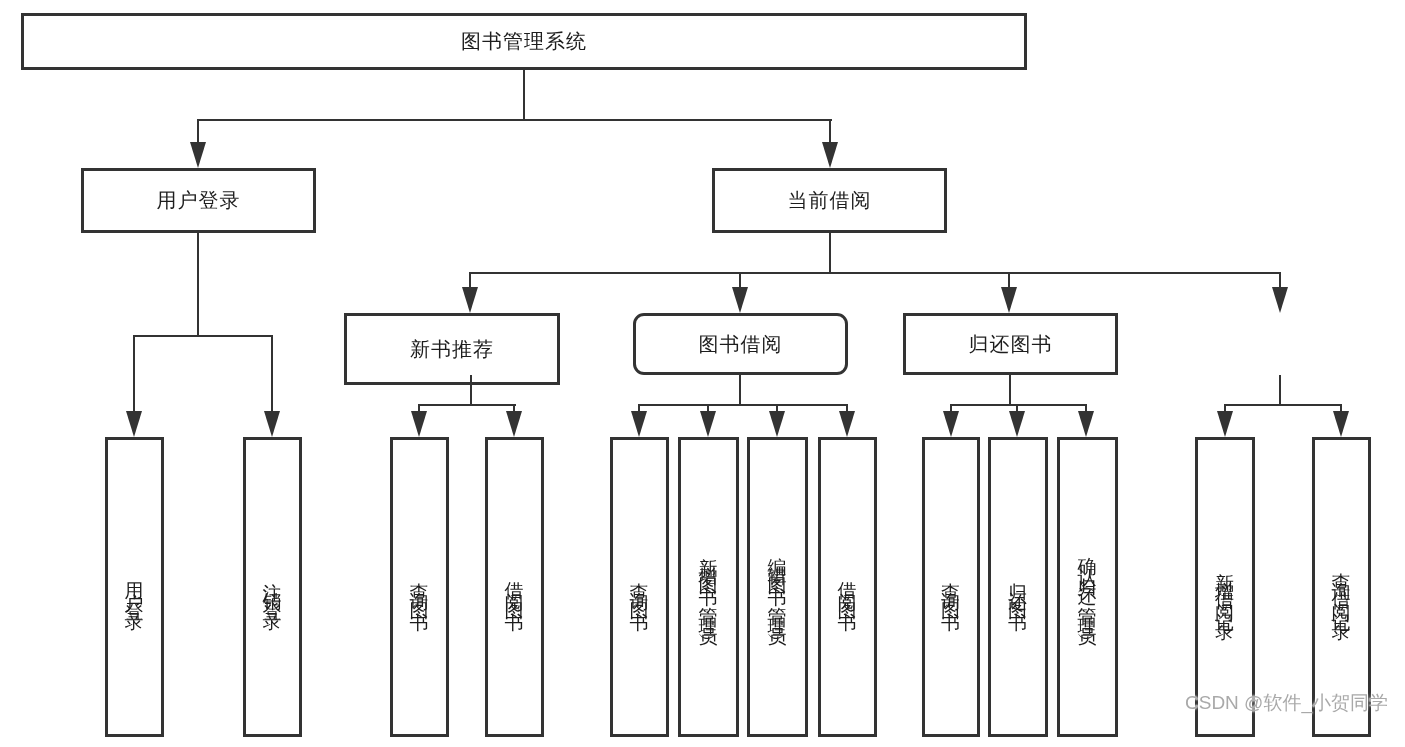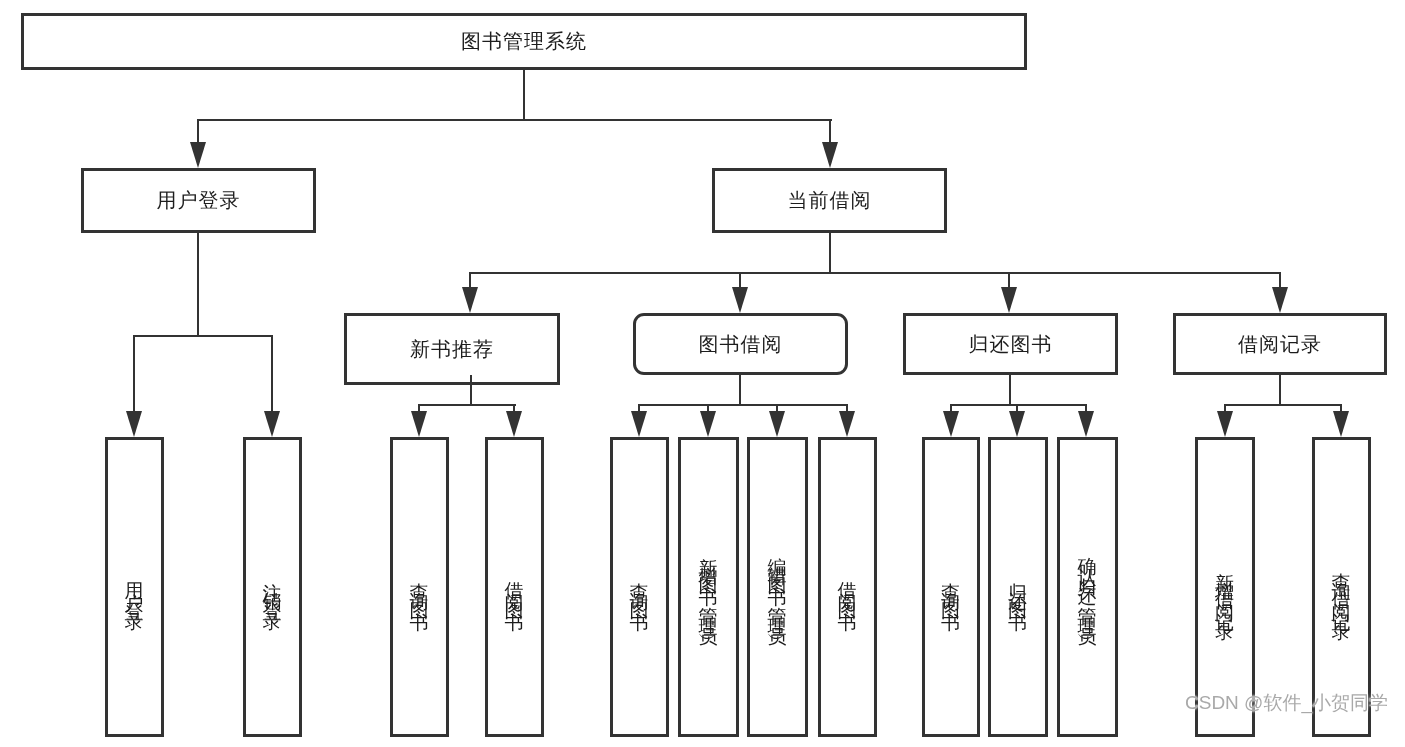--- a/index.html
+++ b/index.html
@@ -72,23 +72,20 @@
   <div class="arrow" style="left:1272px;top:287px;"></div>
 
   <div class="box hbox" style="left:344px;top:313px;width:216px;height:72px;">
     <span>新书推荐</span>
   </div>
   <div class="box hbox" style="left:633px;top:313px;width:215px;height:62px;border-radius:11px;">
     <span>图书借阅</span>
   </div>
   <div class="box hbox" style="left:903px;top:313px;width:215px;height:62px;">
     <span>归还图书</span>
-  </div>
-  <div class="box hbox" style="left:1173px;top:313px;width:214px;height:62px;">
-    <span>借阅记录</span>
   </div>
 
   <div class="vline" style="left:470px;top:375px;height:31px;"></div>
   <div class="hline" style="left:418px;top:404px;width:98px;"></div>
   <div class="vline" style="left:418px;top:404px;height:11px;"></div>
   <div class="arrow" style="left:411px;top:411px;"></div>
   <div class="vline" style="left:513px;top:404px;height:11px;"></div>
   <div class="arrow" style="left:506px;top:411px;"></div>
 
   <div class="vline" style="left:739px;top:375px;height:31px;"></div>

